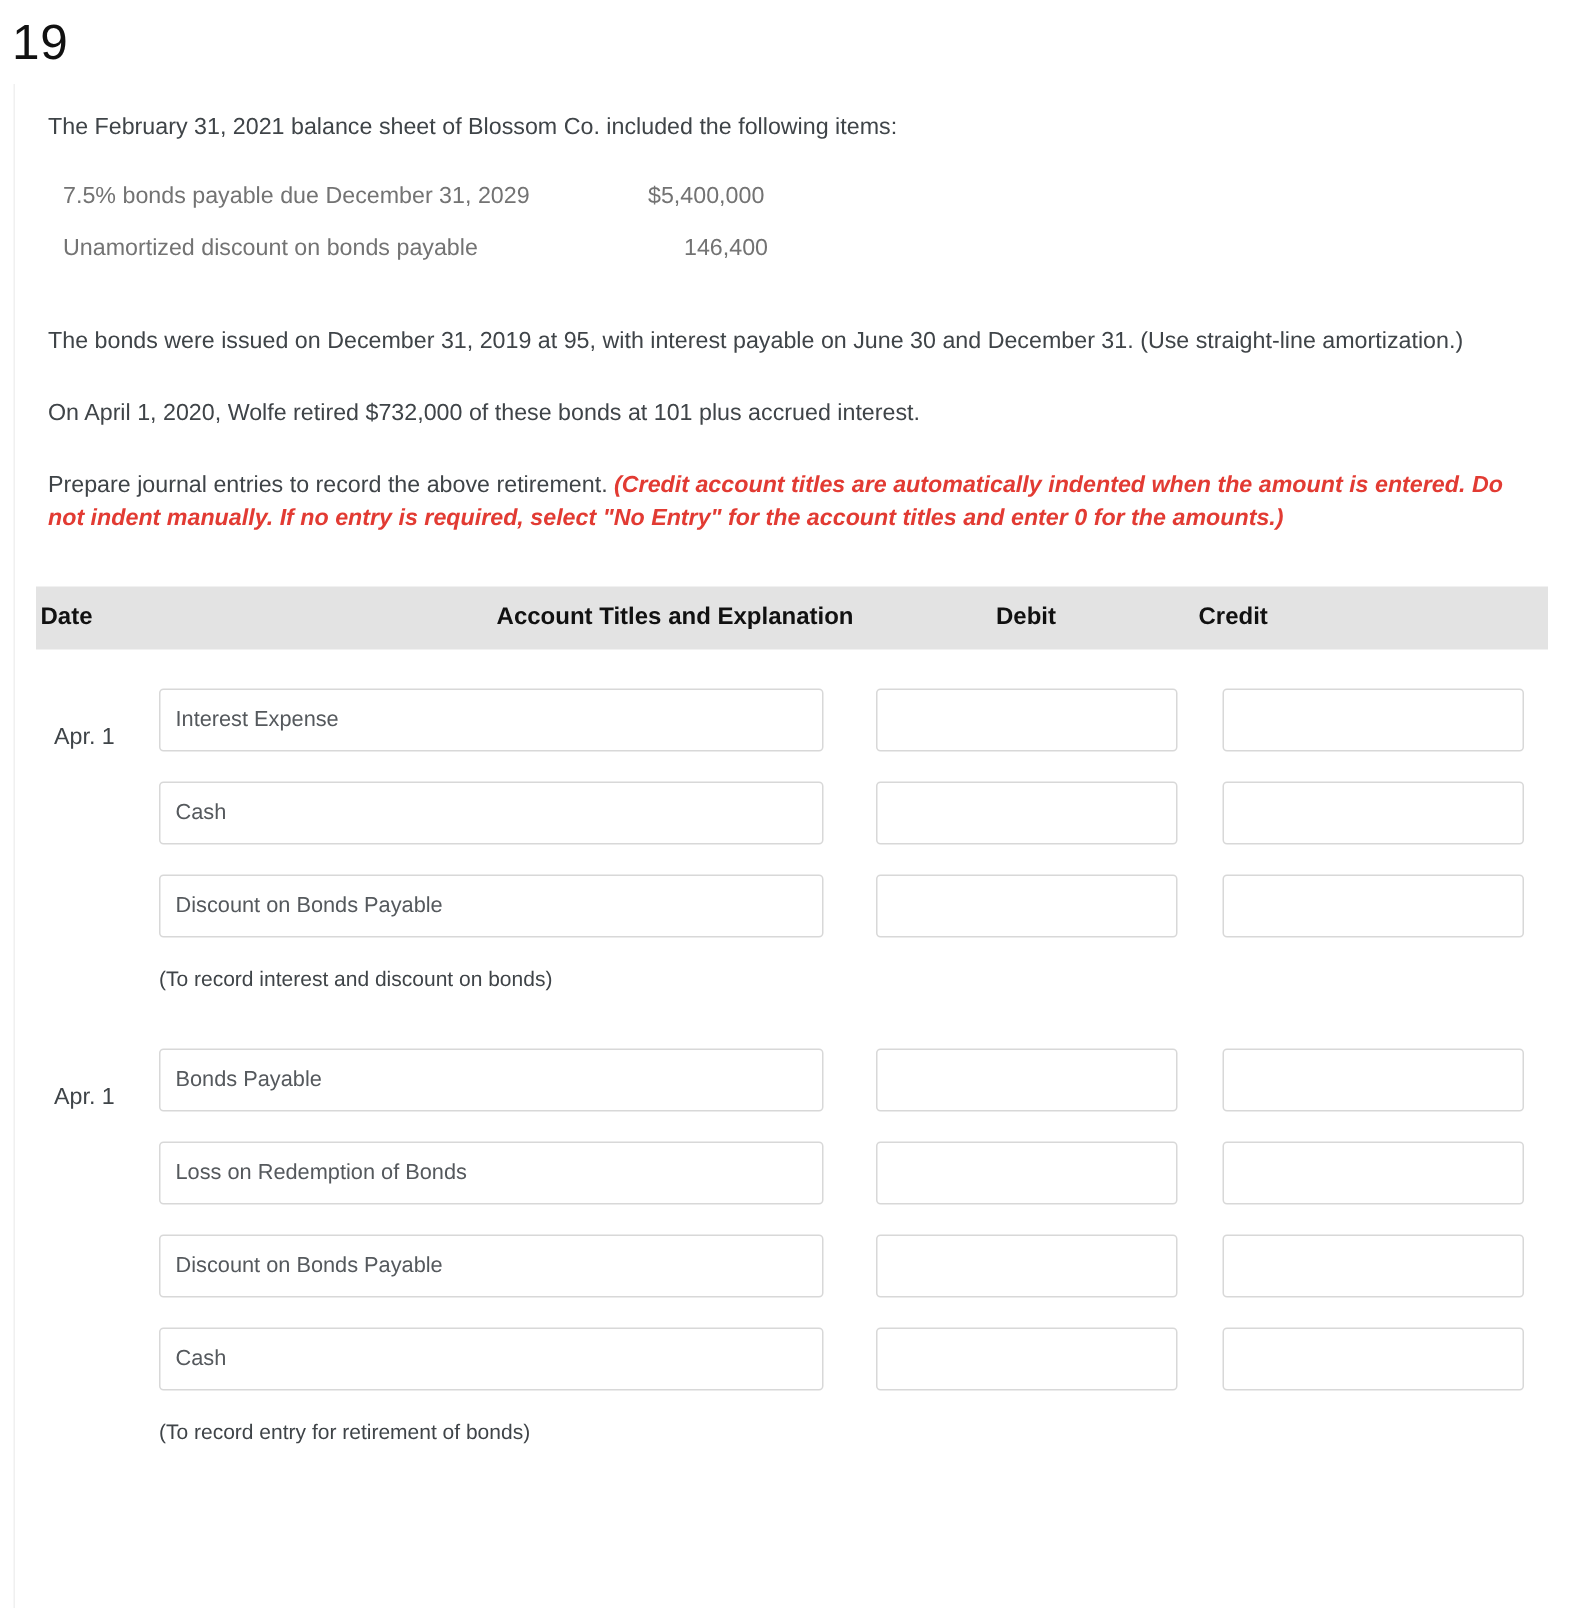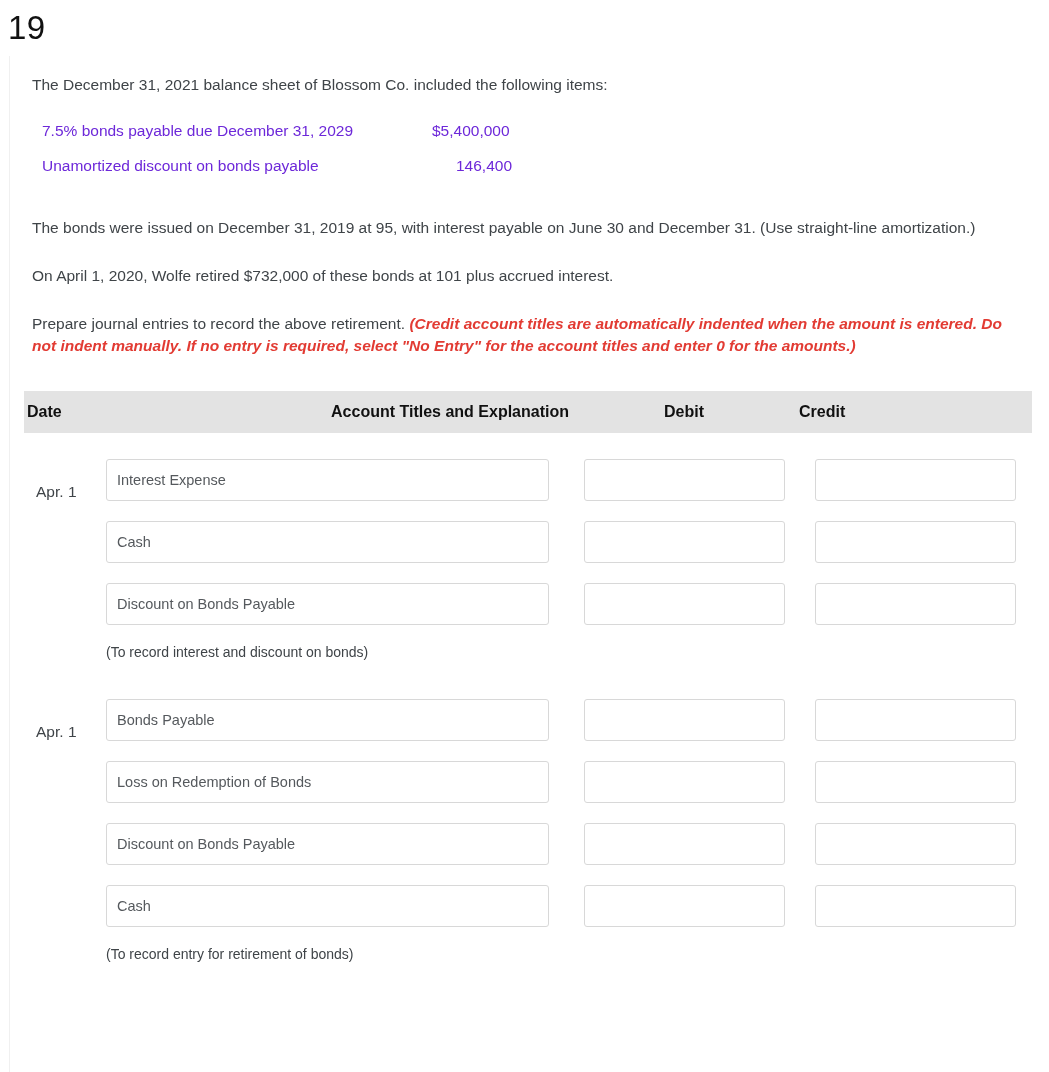--- a/index.html
+++ b/index.html
@@ -59,21 +59,21 @@
   .para-intro { padding-top: 18px; }
 
   
   .bs-list {
     margin-top: 26px;
   }
   .bs-row {
     display: flex;
     align-items: baseline;
     font-size: 15.5px;
-    color: #6d28d9;
+    color: #737373;
     padding-left: 10px;
     margin-bottom: 17px;
   }
   .bs-label {
     width: 390px;
     flex: 0 0 390px;
   }
   .bs-amount {
     text-align: left;
     white-space: nowrap;
@@ -178,21 +178,21 @@
 <body>
 
 <div class="page">
 
   <div class="question-number">19</div>
 
   <div class="content-panel">
 
     <div class="prose">
 
-      <p class="para para-intro">The December 31, 2021 balance sheet of Blossom Co. included the following items:</p>
+      <p class="para para-intro">The February 31, 2021 balance sheet of Blossom Co. included the following items:</p>
 
       <div class="bs-list">
         <div class="bs-row">
           <span class="bs-label">7.5% bonds payable due December 31, 2029</span>
           <span class="bs-amount">$5,400,000</span>
         </div>
         <div class="bs-row">
           <span class="bs-label">Unamortized discount on bonds payable</span>
           <span class="bs-amount indent">146,400</span>
         </div>

